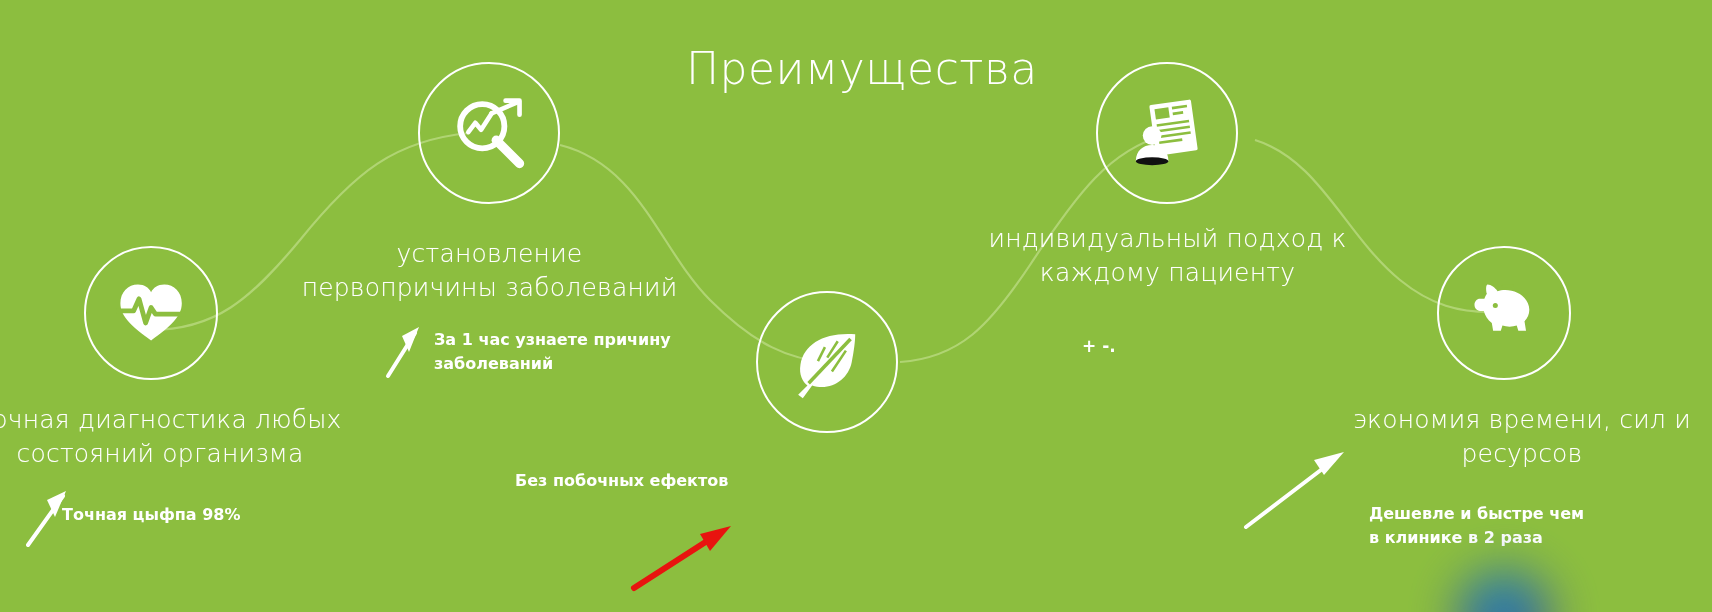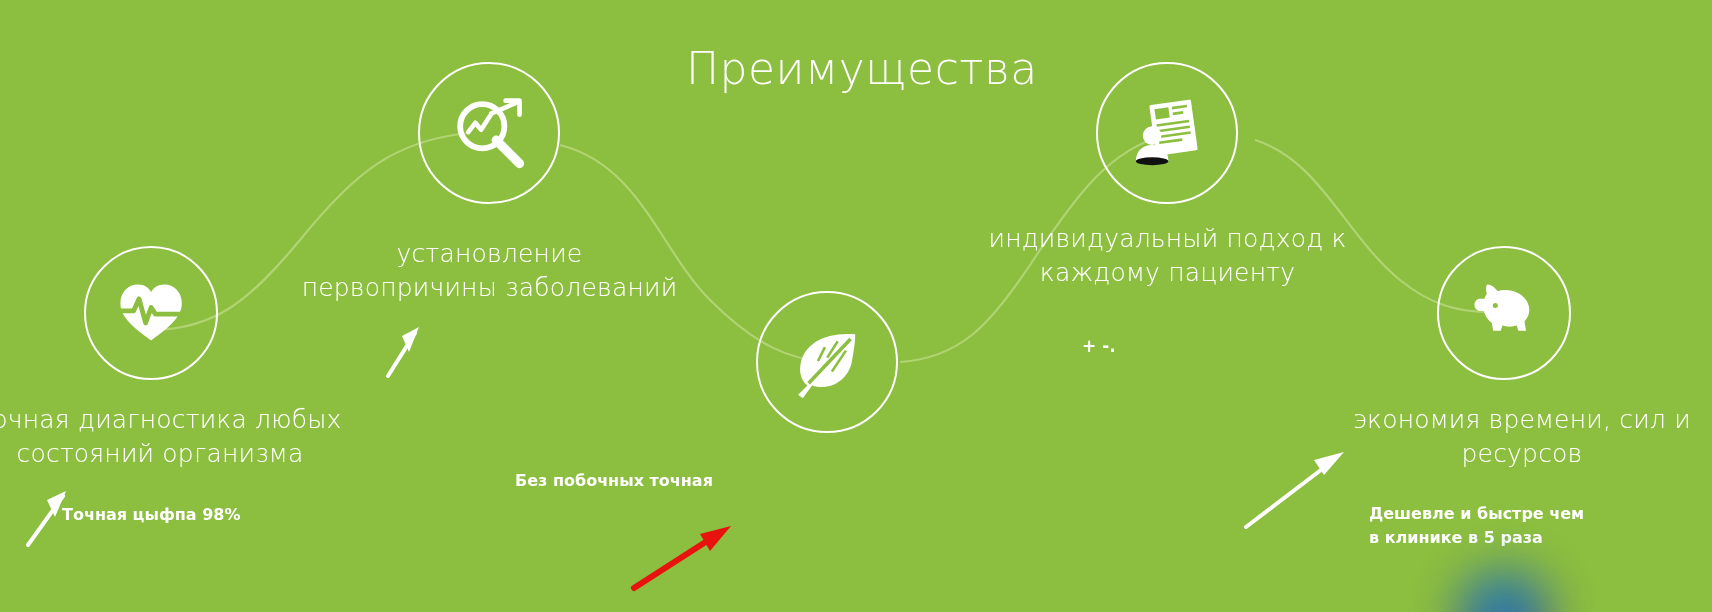--- a/index.html
+++ b/index.html
@@ -156,37 +156,39 @@
     </span>
   </div>
   <div class="caption" style="left:292px; top:237px; width:395px;">установление
 первопричины заболеваний</div>
   <svg class="layer" width="1712" height="612">
     <g stroke="#ffffff" stroke-width="4" stroke-linecap="round" fill="none">
       <line x1="388" y1="376" x2="415" y2="333"></line>
     </g>
     <polygon points="419,327 409,352 402,336" fill="#ffffff"></polygon>
   </svg>
+  <div class="annot" style="left:434px; top:328px;">За 1 час узнаете причину
+заболеваний</div>
 
   <div class="node" style="left:756px; top:291px; width:142px; height:142px;">
     <span class="glyph">
       <svg viewBox="0 0 64 64" width="100%" height="100%">
         <path d="M56 8 C30 6 12 16 9 34 c-1.5 9 2 15 6 18 L7 60 l4 3 8-11 c16 5 31-5 34-20 C55 22 56 14 56 8 Z"></path>
         <path d="M52 12 L16 50" fill="none" stroke="#8cbe3f" stroke-width="3"></path>
         <path d="M41 14 L32 28 M48 22 L36 40 M30 19 L24 31" fill="none" stroke="#8cbe3f" stroke-width="2.2"></path>
       </svg>
     </span>
   </div>
   <svg class="layer" width="1712" height="612">
     <g stroke="#e8130f" stroke-width="6" stroke-linecap="round" fill="none">
       <line x1="634" y1="588" x2="718" y2="534"></line>
     </g>
     <polygon points="731,526 700,534 710,551" fill="#e8130f"></polygon>
   </svg>
-  <div class="annot" style="left:515px; top:469px;">Без побочных точная</div>
+  <div class="annot" style="left:515px; top:469px;">Без побочных ефектов</div>
 
   <div class="node" style="left:1096px; top:62px; width:142px; height:142px;">
     <span class="glyph">
       <svg viewBox="0 0 64 64" width="100%" height="100%">
         <g transform="rotate(-8 32 32)">
           <rect x="20" y="6" width="36" height="44" rx="1.5" fill="#ffffff"></rect>
           <rect x="24" y="10" width="12" height="9" fill="#8cbe3f"></rect>
           <rect x="39" y="10" width="13" height="2.3" fill="#8cbe3f"></rect>
           <rect x="39" y="15" width="9" height="2.3" fill="#8cbe3f"></rect>
           <rect x="24" y="23" width="28" height="2.3" fill="#8cbe3f"></rect>
@@ -217,19 +219,19 @@
   </div>
   <div class="caption" style="left:1322px; top:403px; width:400px;">экономия времени, сил и
 ресурсов</div>
   <svg class="layer" width="1712" height="612">
     <g stroke="#ffffff" stroke-width="4" stroke-linecap="round" fill="none">
       <line x1="1246" y1="527" x2="1334" y2="460"></line>
     </g>
     <polygon points="1344,452 1314,460 1324,475" fill="#ffffff"></polygon>
   </svg>
   <div class="annot" style="left:1369px; top:502px;">Дешевле и быстре чем
-в клинике в 5 раза</div>
+в клинике в 2 раза</div>
 
   <div id="rainbow-blob">
     <div class="core"></div>
   </div>
 
 </div>
 
 </body></html>

